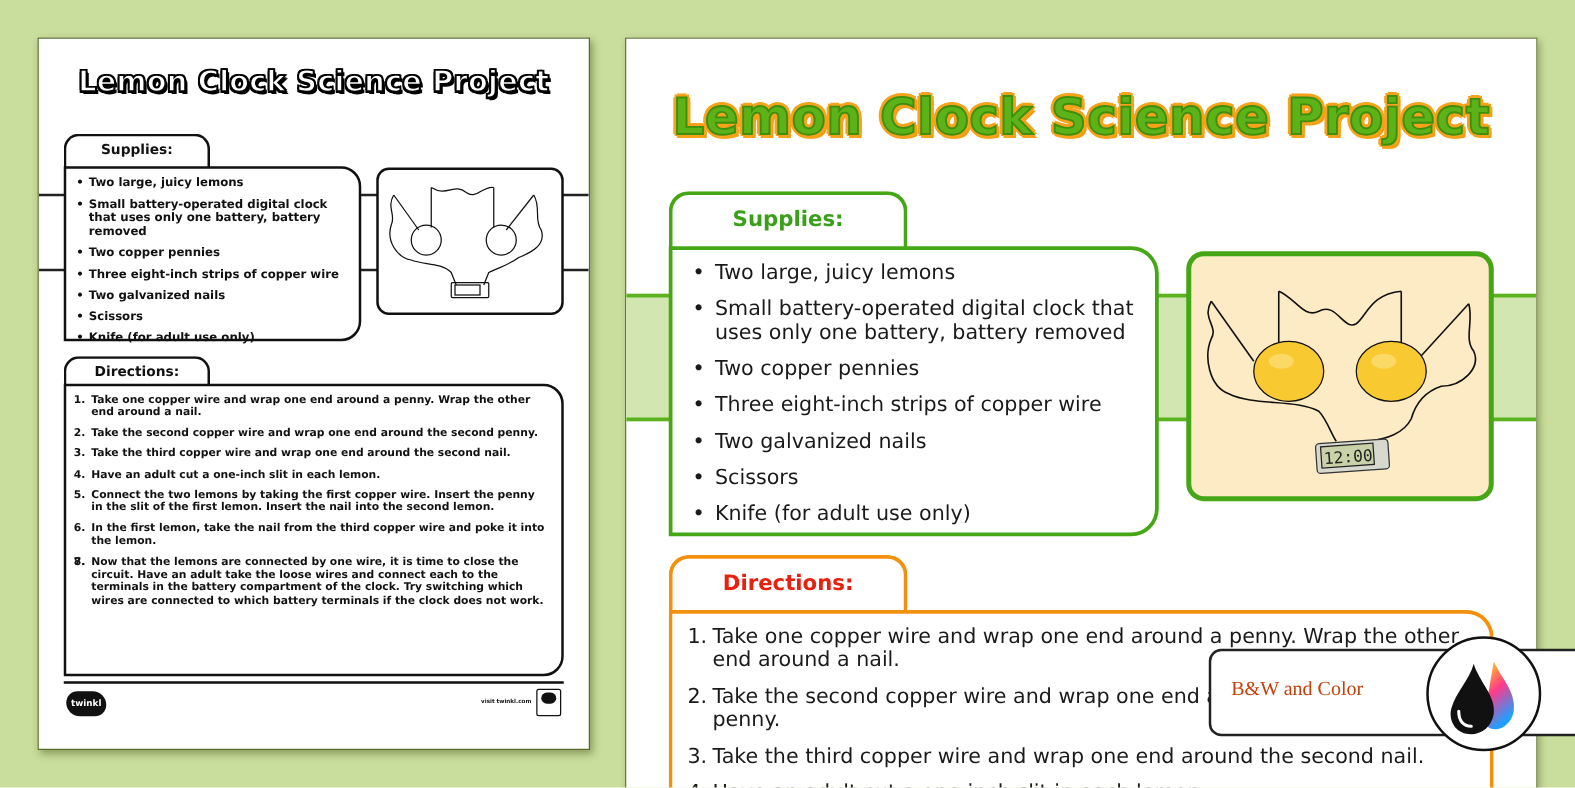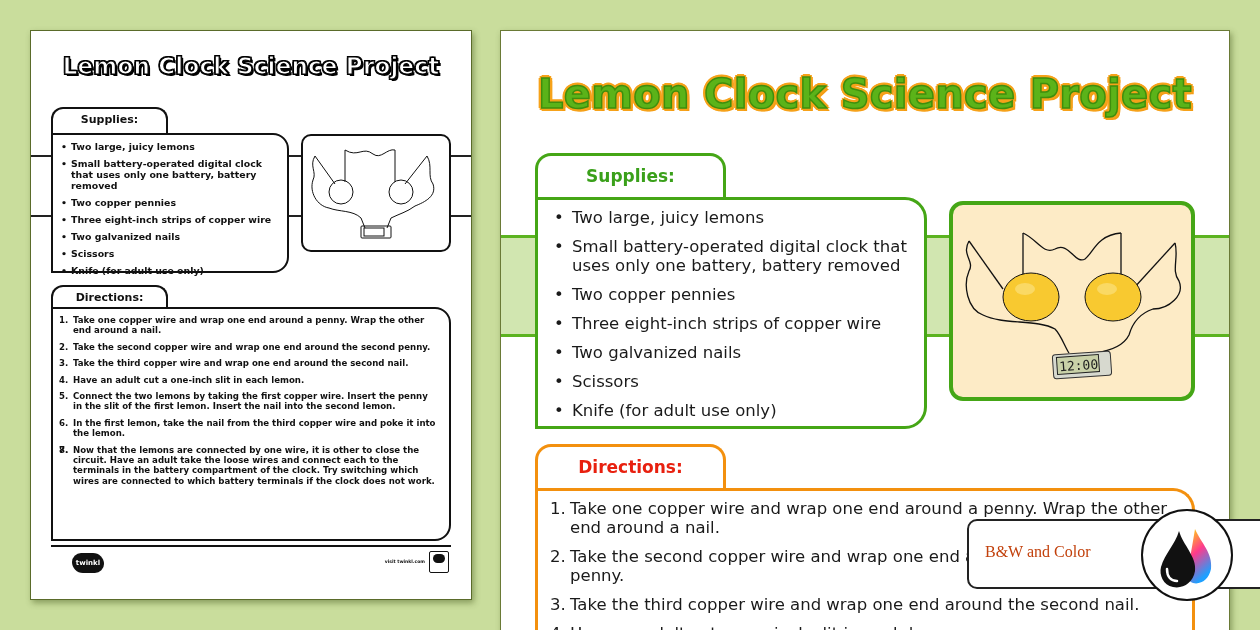--- a/index.html
+++ b/index.html
@@ -78,21 +78,21 @@
   .bw-footer-line {
     position: absolute; left: 20px; right: 20px; top: 514px;
     border-top: 2px solid #111;
   }
   .twinkl-logo {
     position: absolute; left: 22px; top: 522px;
     width: 32px; height: 20px;
     background: #111; color: #fff;
     border-radius: 10px 12px 10px 12px;
     font-size: 7px; font-weight: bold;
-    text-align: center; line-height: 20px; margin-left: 19px;
+    text-align: center; line-height: 20px;
   }
   .footer-url {
     position: absolute; right: 46px; top: 528px;
     font-size: 4.5px; font-weight: bold; color: #111;
   }
   .footer-badge {
     position: absolute; right: 22px; top: 520px;
     width: 20px; height: 22px;
     border: 1px solid #111; border-radius: 2px;
     background: #fff;
@@ -251,21 +251,21 @@
   </div>
   <div class="bw-box" style="left:20px; top:276px; width:400px; height:234px; padding:6px 10px 0 6px; border-radius:0 16px 16px 0;">
     <ol class="bw-list numbered" style="list-style:none;">
       <li><span class="num">1.</span><span>Take one copper wire and wrap one end around a penny. Wrap the other end around a nail.</span></li>
       <li><span class="num">2.</span><span>Take the second copper wire and wrap one end around the second penny.</span></li>
       <li><span class="num">3.</span><span>Take the third copper wire and wrap one end around the second nail.</span></li>
       <li><span class="num">4.</span><span>Have an adult cut a one-inch slit in each lemon.</span></li>
       <li><span class="num">5.</span><span>Connect the two lemons by taking the first copper wire. Insert the penny in the slit of the first lemon. Insert the nail into the second lemon.</span></li>
       <li><span class="num">6.</span><span>In the first lemon, take the nail from the third copper wire and poke it into the lemon.</span></li>
       <li><span class="num">7.</span></li>
-      <li><span class="num">8.</span><span>Now that the lemons are connected by one wire, it is other to close the circuit. Have an adult take the loose wires and connect each to the terminals in the battery compartment of the clock. Try switching which wires are connected to which battery terminals if the clock does not work.</span></li>
+      <li><span class="num">8.</span><span>Now that the lemons are connected by one wire, it is time to close the circuit. Have an adult take the loose wires and connect each to the terminals in the battery compartment of the clock. Try switching which wires are connected to which battery terminals if the clock does not work.</span></li>
     </ol>
   </div>
 
   <div class="bw-footer-line"></div>
   <div class="twinkl-logo">twinkl</div>
   <div class="footer-url">visit twinkl.com</div>
   <div class="footer-badge"></div>
 </div>
 
 <div class="page-color">

